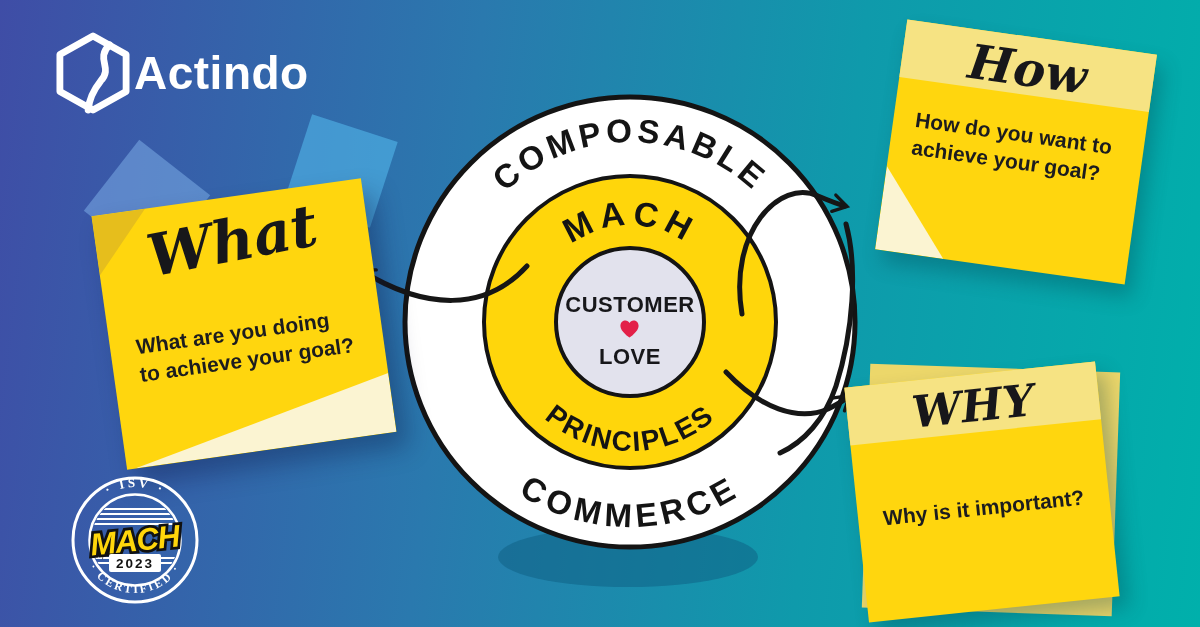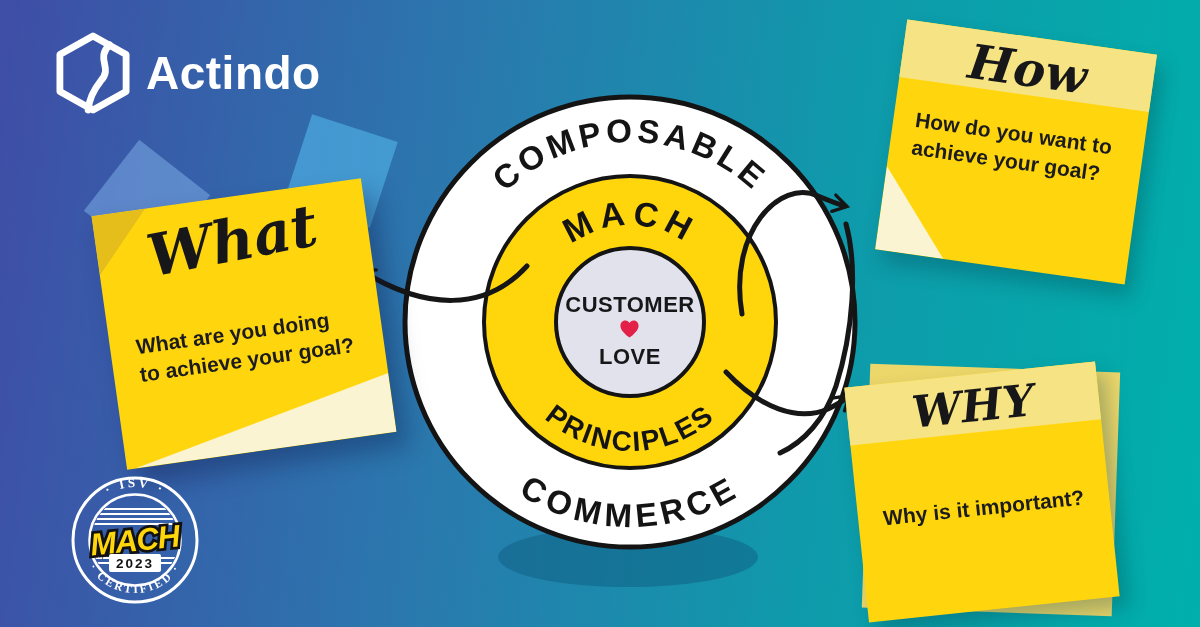--- a/index.html
+++ b/index.html
@@ -3,21 +3,21 @@
 <meta charset="utf-8">
 <style>
   html,body{margin:0;padding:0;}
   .canvas{
     position:relative; width:1200px; height:627px; overflow:hidden;
     font-family:"Liberation Sans","DejaVu Sans",sans-serif;
     background:linear-gradient(97deg,#3F4DA6 0%,#2A79AE 38%,#0F9AAB 68%,#00B0AB 100%);
   }
   .abs{position:absolute;}
   
-  .logo{left:56px; top:32px; display:flex; align-items:center; gap:16px;}
+  .logo{left:56px; top:32px; display:flex; align-items:center; gap:4px;}
   .wordmark{color:#fff; font-size:46px; font-weight:bold; letter-spacing:.5px;}
   
   .tape{width:90px;height:90px;}
   .tape-left{left:102px; top:158px; transform:rotate(38deg); background:rgba(130,180,235,.50);}
   .tape-right{left:296px; top:126px; transform:rotate(18deg); background:rgba(85,190,240,.55);}
   
   .note{box-sizing:border-box;}
   .note-front{background:#FFD60E;}
   .note-what{left:108px; top:196px; width:272px; height:256px; transform:rotate(-8deg);
              box-shadow:10px 16px 24px rgba(12,24,70,.35);}

